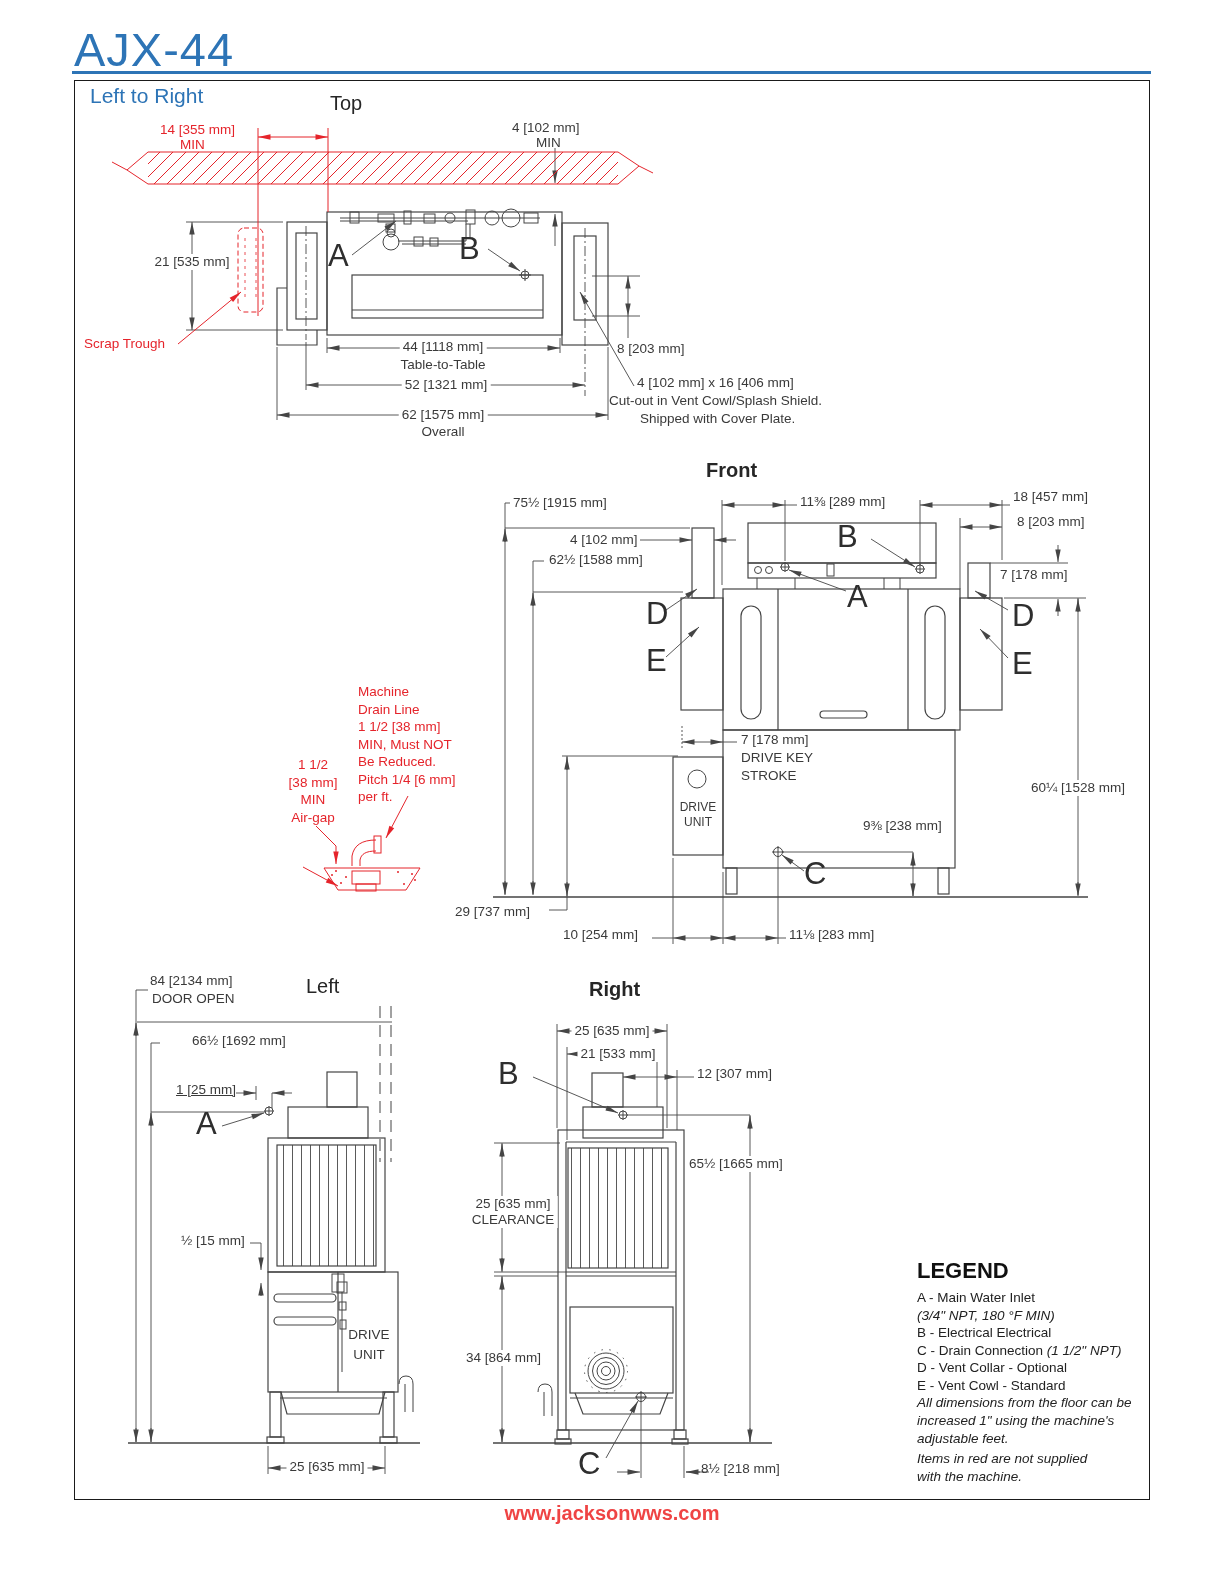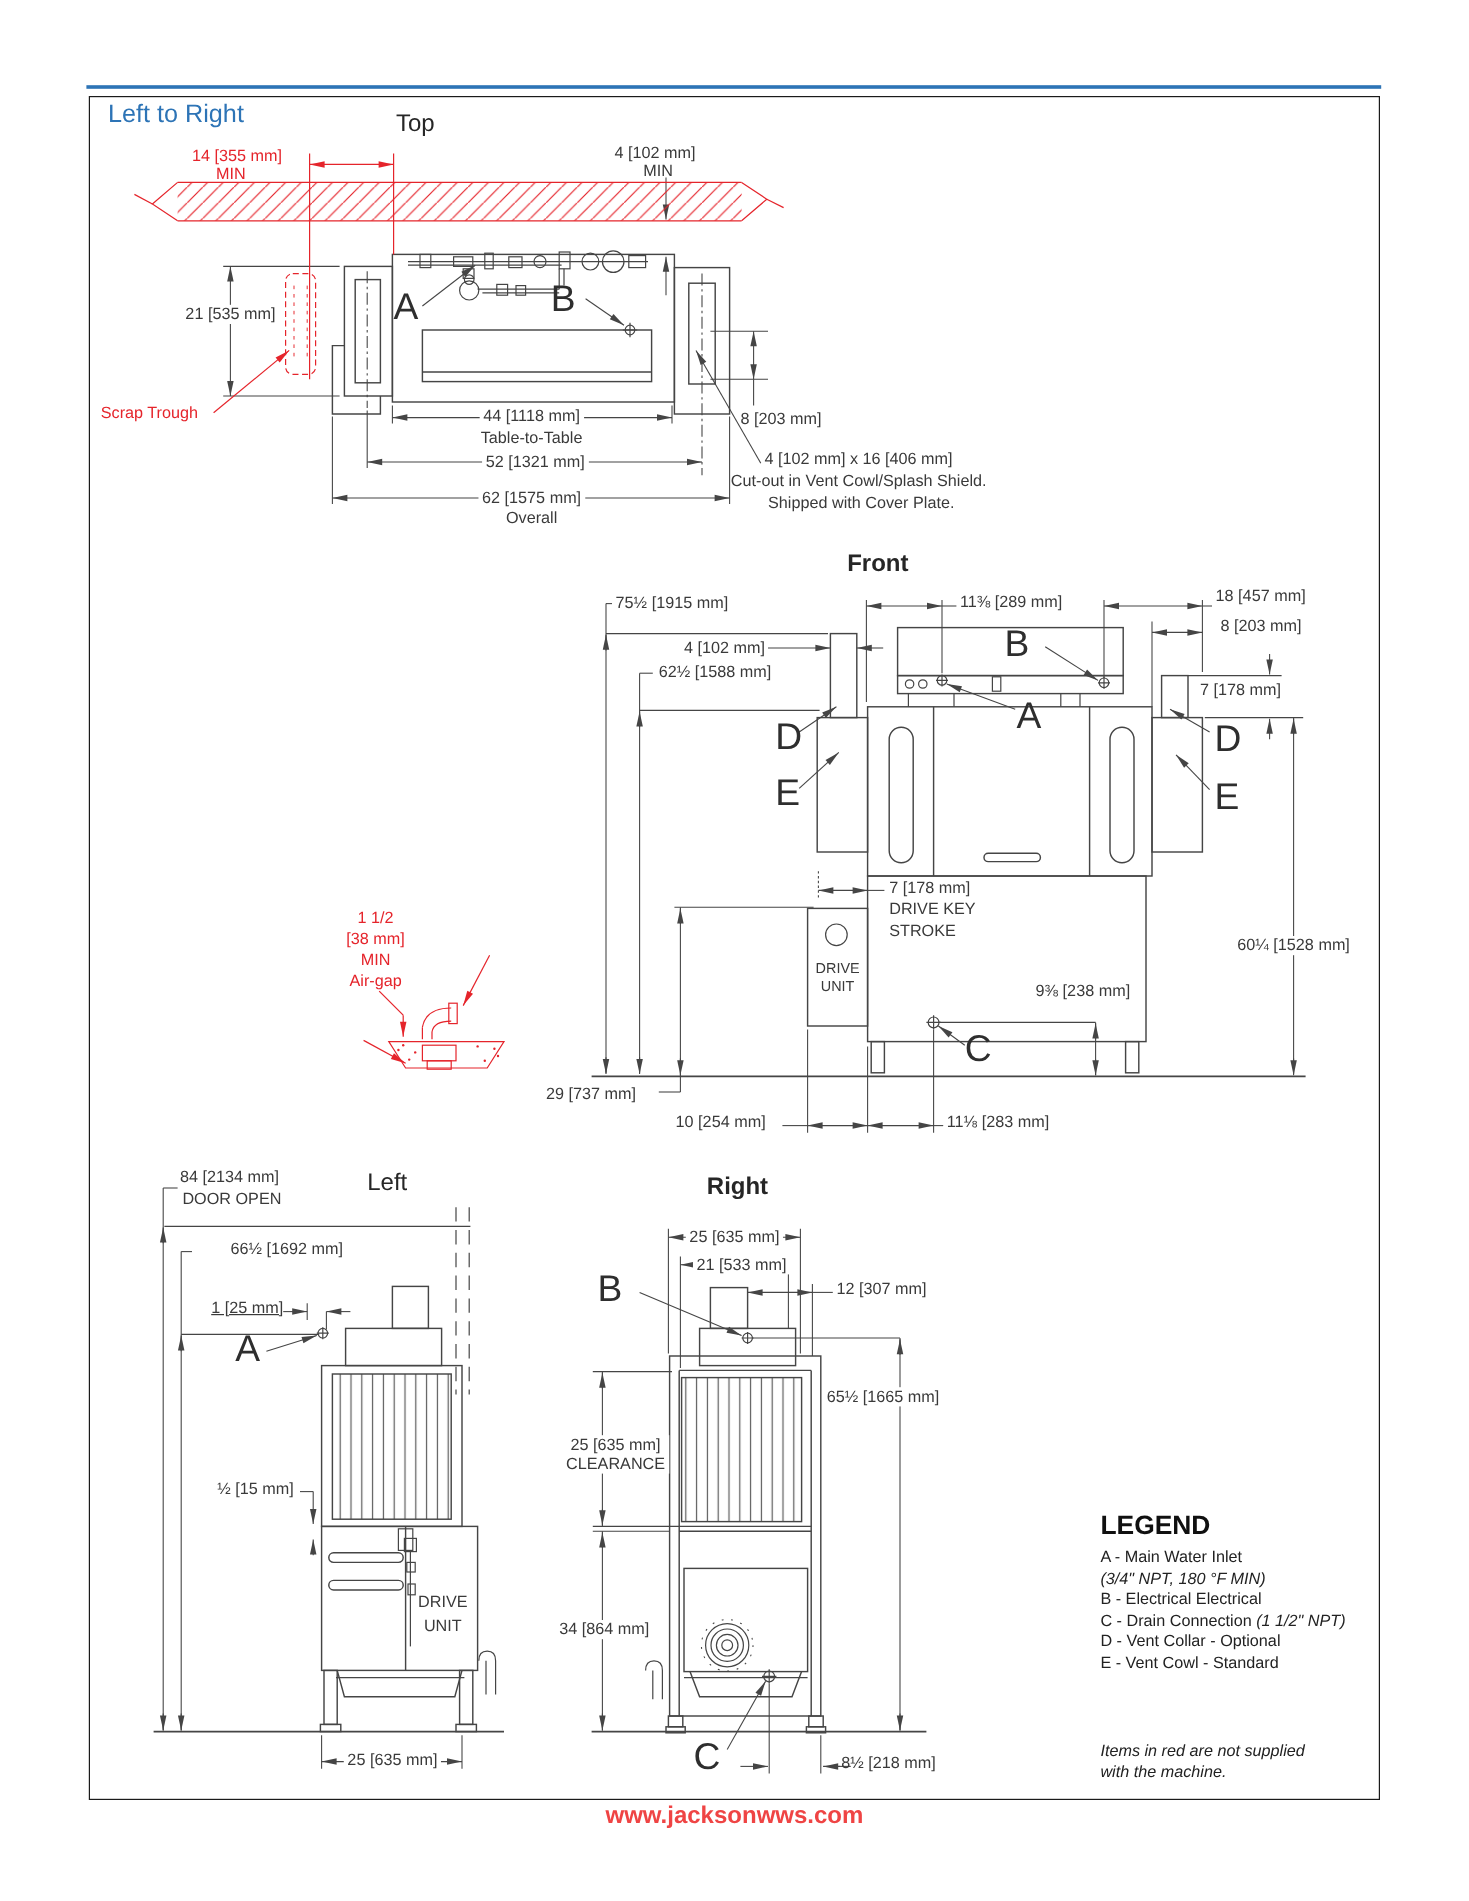--- a/index.html
+++ b/index.html
@@ -27,20 +27,21 @@
   .note{position:absolute;font-size:13.5px;line-height:18px;font-style:italic;
         white-space:pre-line;color:#222;}
   .footer{position:absolute;left:612px;top:1502px;transform:translateX(-50%);
           font-size:20px;font-weight:bold;color:#ef4444;}
 </style>
 </head>
 <body>
 
 <div class="page">
 
+  <div class="brand">AJX-44</div>
   <div class="blue-rule"></div>
   <div class="frame"></div>
   <div class="subtitle">Left to Right</div>
 
   <svg width="1224" height="1584">
     <defs>
       <marker id="ar" markerUnits="userSpaceOnUse" markerWidth="14" markerHeight="8" refX="13" refY="4" orient="auto-start-reverse">
         <path d="M13,4 L0.5,1.3 L0.5,6.7 Z" fill="#454545"></path>
       </marker>
       <marker id="arr" markerUnits="userSpaceOnUse" markerWidth="14" markerHeight="8" refX="13" refY="4" orient="auto-start-reverse">
@@ -404,20 +405,27 @@
 STROKE</div>
   <div class="t du ctr" style="left:698px;top:800px;">DRIVE
 UNIT</div>
   <div class="t" style="left:863px;top:818px;">9⅜  [238 mm]</div>
   <div class="big" style="left:804px;top:858px;">C</div>
   <div class="t bg ctr" style="left:1078px;top:780px;">60¼ [1528 mm]</div>
   <div class="t" style="left:455px;top:904px;">29 [737 mm]</div>
   <div class="t" style="left:563px;top:927px;">10 [254 mm]</div>
   <div class="t" style="left:789px;top:927px;">11⅛  [283 mm]</div>
 
+  <div class="t rt" style="left:358px;top:683px;line-height:17.5px;">Machine
+Drain Line
+1 1/2 [38 mm]
+MIN, Must NOT
+Be Reduced.
+Pitch 1/4 [6 mm]
+per ft.</div>
   <div class="t rt ctr" style="left:313px;top:756px;line-height:17.5px;">1 1/2
 [38 mm]
 MIN
 Air-gap</div>
 
   <div class="vt" style="left:306px;top:975px;">Left</div>
   <div class="t" style="left:150px;top:973px;">84 [2134 mm]</div>
   <div class="t" style="left:152px;top:991px;">DOOR OPEN</div>
   <div class="t bg" style="left:161px;top:1033px;margin-left:28px;">66½  [1692 mm]</div>
   <div class="t" style="left:176px;top:1082px;text-decoration:underline;">1 [25 mm]</div>
@@ -441,17 +449,20 @@
 
   <div class="legend">
     <div class="legend-title">LEGEND</div>
     <div class="leg-line">A - Main Water Inlet</div>
     <div class="leg-line it">(3/4" NPT, 180 °F MIN)</div>
     <div class="leg-line">B - Electrical Electrical</div>
     <div class="leg-line"><span>C - Drain Connection </span><span class="it">(1 1/2" NPT)</span></div>
     <div class="leg-line">D - Vent Collar - Optional</div>
     <div class="leg-line">E - Vent Cowl - Standard</div>
   </div>
+  <div class="note" style="left:917px;top:1394px;">All dimensions from the floor can be
+increased 1" using the machine's
+adjustable feet.</div>
   <div class="note rt" style="left:917px;top:1450px;">Items in red are not supplied
 with the machine.</div>
 
   <div class="footer">www.jacksonwws.com</div>
 </div>
 
 </body></html>

